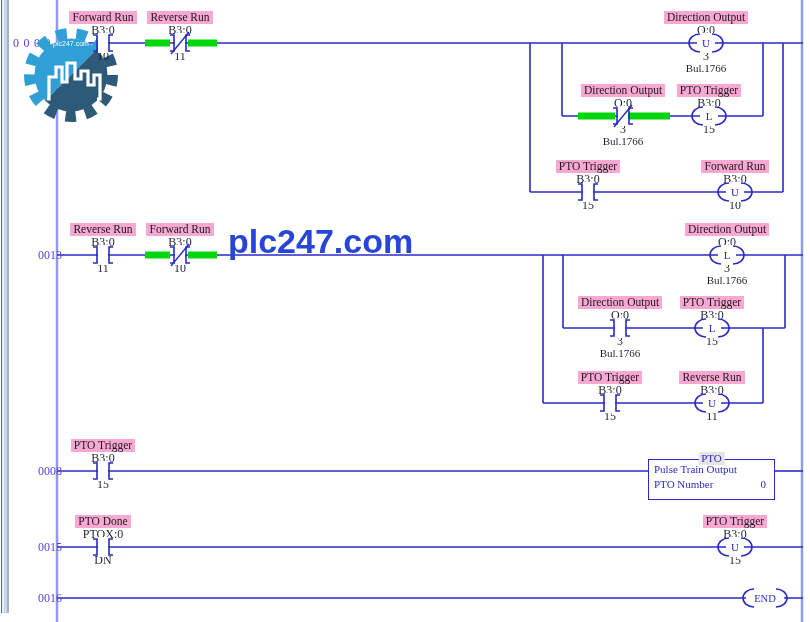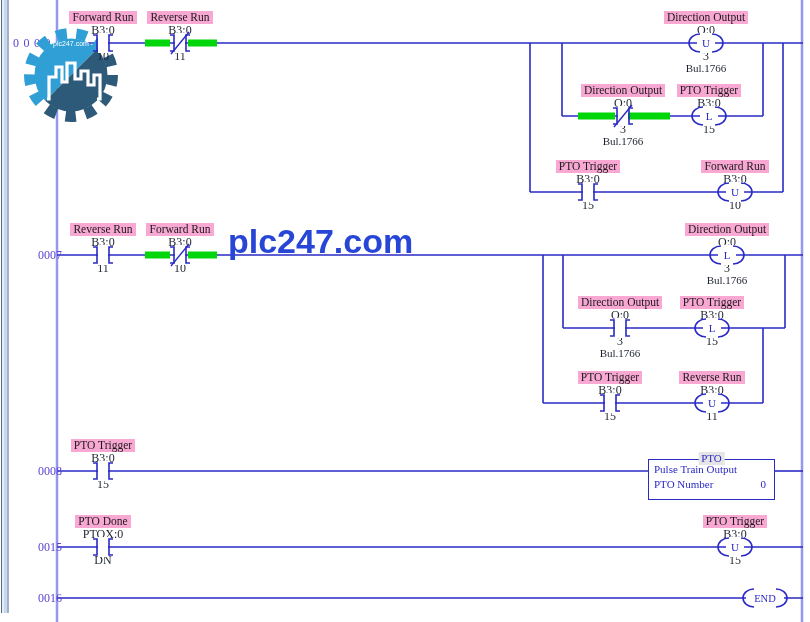--- a/index.html
+++ b/index.html
@@ -70,21 +70,21 @@
       <rect x="145" y="39.5" width="25" height="7"></rect>
         <rect x="188" y="39.5" width="29" height="7"></rect>
       <rect x="578" y="112.5" width="37" height="7"></rect>
         <rect x="628" y="112.5" width="42" height="7"></rect>
       <rect x="145" y="251.5" width="25" height="7"></rect>
         <rect x="188" y="251.5" width="29" height="7"></rect>
     </g>
   </svg>
 
   <div class="rungnum num0">0000</div>
-  <div class="rungnum rn-right" style="left:22px;top:248px;">0007</div>
+  <div class="rungnum rn-right" style="left:22px;top:248px;">0013</div>
   <div class="rungnum rn-right" style="left:22px;top:464px;">0008</div>
   <div class="rungnum rn-right" style="left:22px;top:540px;">0015</div>
   <div class="rungnum rn-right" style="left:22px;top:591px;">0016</div>
 
   <svg class="logo" width="96" height="96" viewBox="0 0 96 96">
     <defs>
       <clipPath id="cl-light">
           <path d="M0,0 H96 L0,96 Z"></path>
         </clipPath>
       <clipPath id="cl-dark">

